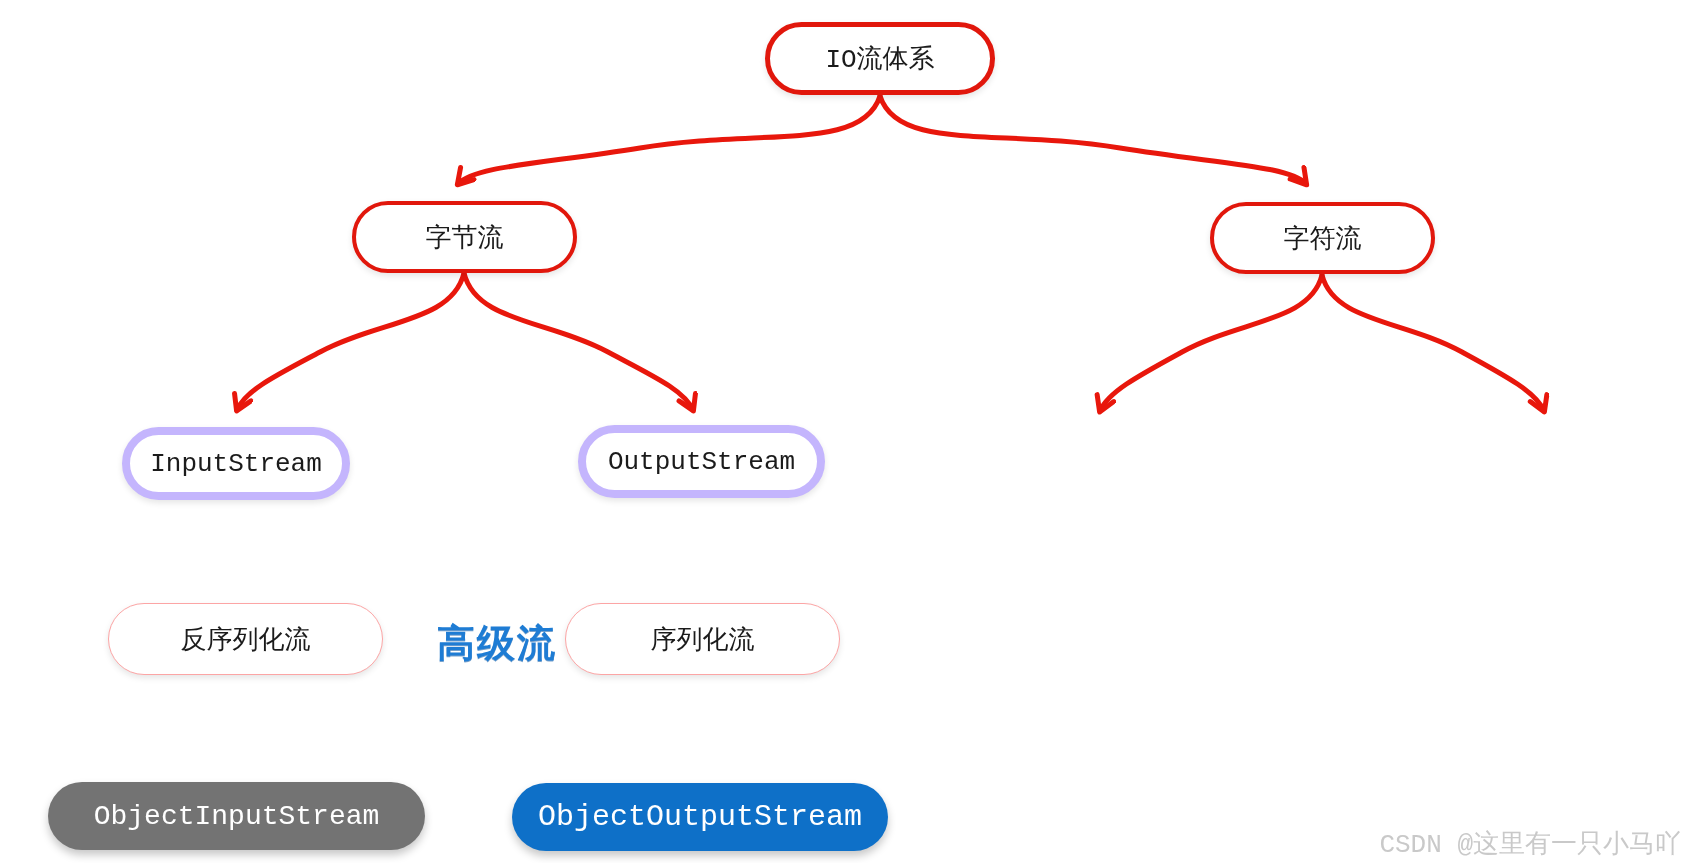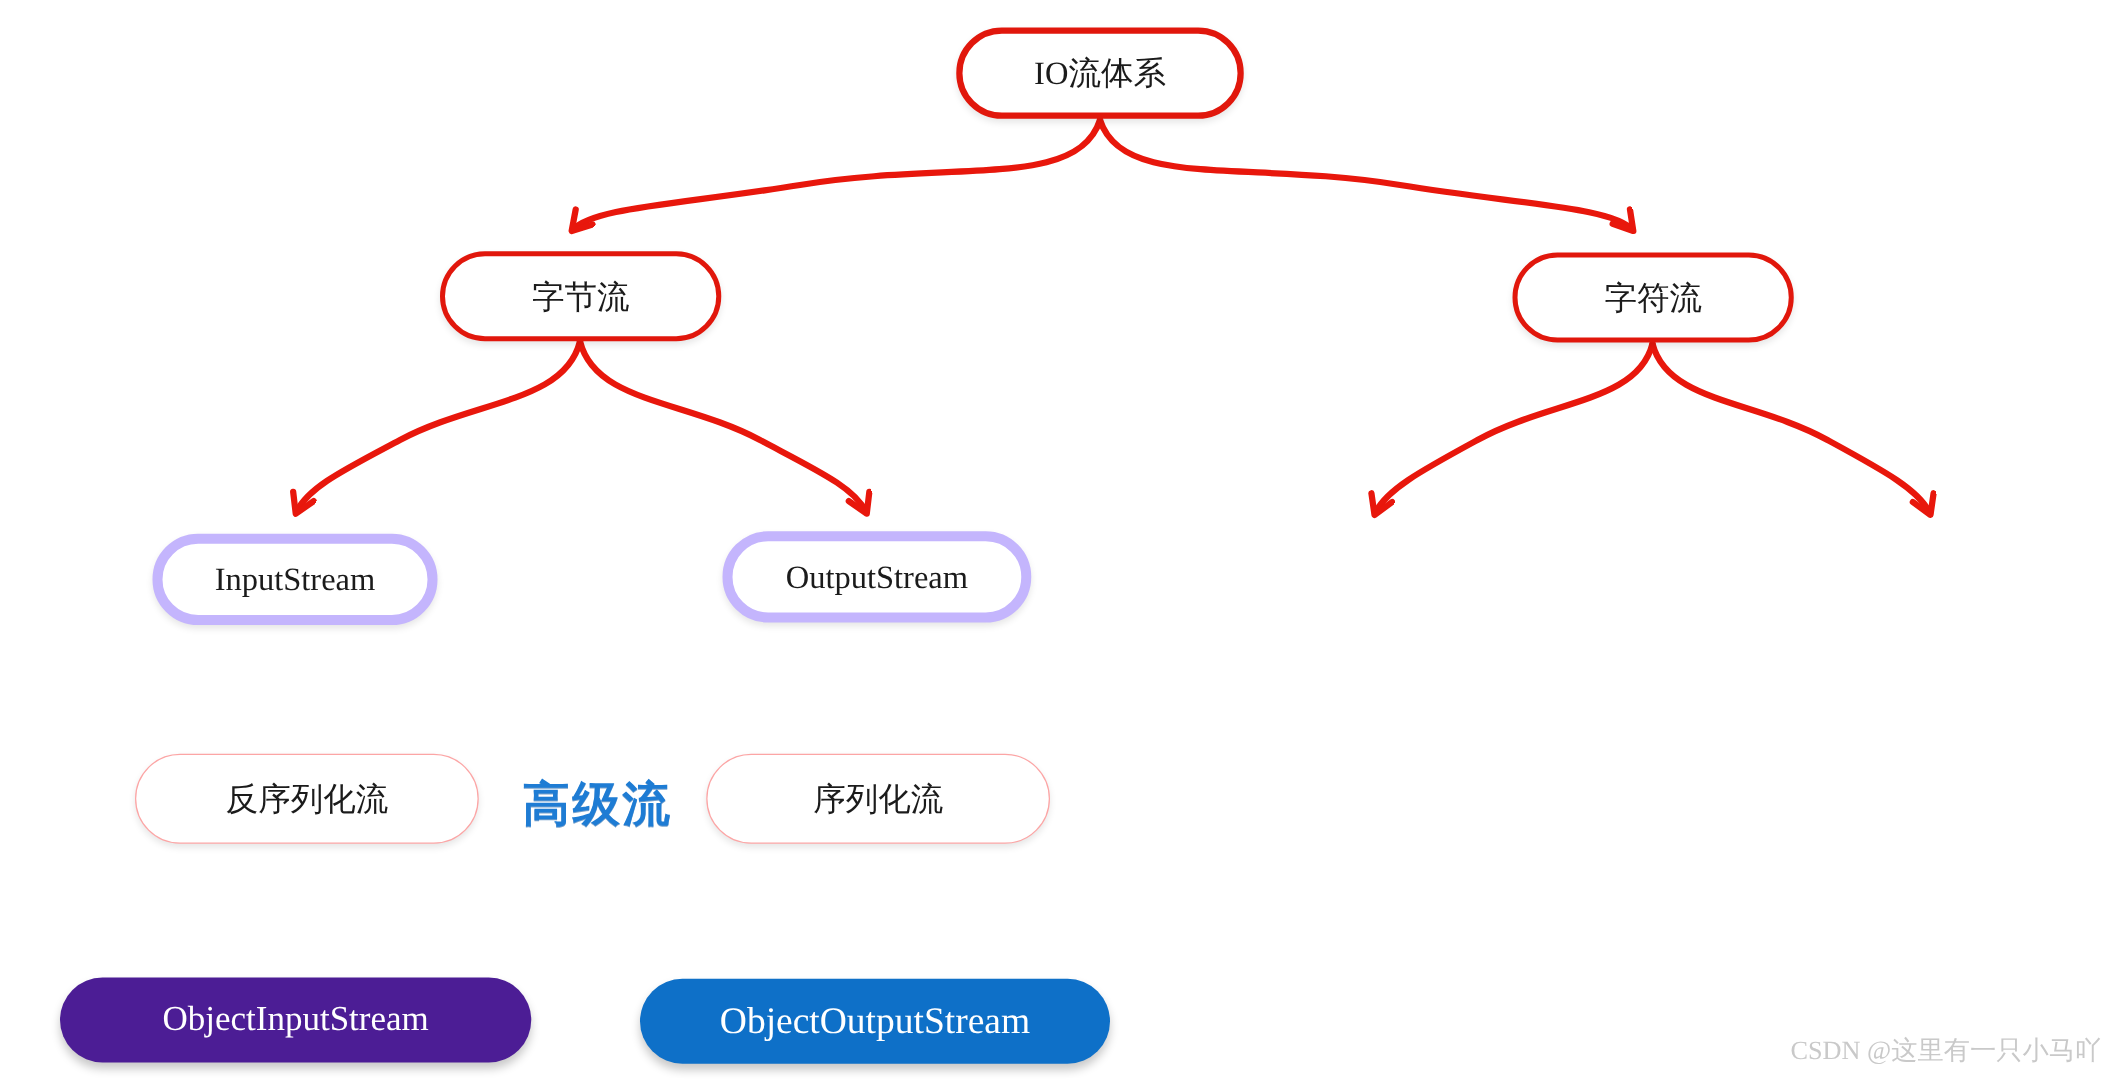--- a/index.html
+++ b/index.html
@@ -1,60 +1,60 @@
 <!DOCTYPE html>
 <html><head>
 <meta charset="utf-8">
 <style>
   html,body{margin:0;padding:0;background:#ffffff;}
   #canvas{
     position:relative;
     width:1689px;height:863px;
     background:#ffffff;
-    font-family:Liberation Serif, serif;
+    font-family:Liberation Mono, monospace;
     overflow:hidden;
   }
   #edges{position:absolute;left:0;top:0;width:1689px;height:863px;}
   .node{
     position:absolute;
     display:flex;align-items:center;justify-content:center;
     background:#ffffff;
     border-radius:40px;
     font-size:26px;
     color:#1b1b1b;
     box-shadow:0 3px 6px rgba(0,0,0,0.10);
     box-sizing:border-box;
     white-space:nowrap;
   }
   .node.red-outline{border:4px solid #e1170c;}
   .node.blue-outline{border:8px solid #c4b5fd;}
   .node.orange-outline{border:1px solid #fca5a5;}
-  .node.red-fill{background:#4c1d95;border:none;color:#ffffff;font-size:28px;box-shadow:0 5px 8px rgba(0,0,0,0.22);}
+  .node.red-fill{background:#737373;border:none;color:#ffffff;font-size:28px;box-shadow:0 5px 8px rgba(0,0,0,0.22);}
   .node.blue-fill{background:#0e70c8;border:none;color:#ffffff;font-size:30px;box-shadow:0 5px 8px rgba(0,0,0,0.22);}
   
   #node-io      {left:765px;top:22px; width:230px;height:73px;border-width:5px;}
   #node-byte    {left:352px;top:201px;width:225px;height:72px;}
   #node-char    {left:1210px;top:202px;width:225px;height:72px;}
   #node-input   {left:122px;top:427px;width:228px;height:73px;}
   #node-output  {left:578px;top:425px;width:247px;height:73px;}
   #node-reader  {left:978px;top:428px;width:229px;height:72px;}
   #node-writer  {left:1430px;top:425px;width:230px;height:72px;}
   #node-deser   {left:108px;top:603px;width:275px;height:72px;}
   #node-ser     {left:565px;top:603px;width:275px;height:72px;}
   #node-objin   {left:48px;top:782px;width:377px;height:68px;border-radius:34px;}
   #node-objout  {left:512px;top:783px;width:376px;height:68px;border-radius:34px;}
   #advanced-label{
-    position:absolute;left:418px;top:618px;
+    position:absolute;left:437px;top:618px;
     font-size:38px;font-weight:bold;color:#1e7cd4;
     letter-spacing:2px;
     text-shadow:0 1px 0 rgba(11,86,160,0.55);
   }
   #watermark{
     position:absolute;right:8px;top:826px;
-    font-size:21px;color:#c9c9c9;
+    font-size:26px;color:#c9c9c9;
   }
 </style>
 </head>
 <body>
 
 <div id="canvas">
 
   <svg id="edges" viewBox="0 0 1689 863" xmlns="http://www.w3.org/2000/svg">
     <defs>
       <marker id="arrowhead" markerUnits="userSpaceOnUse" markerWidth="26" markerHeight="26" refX="17" refY="11" orient="auto">

